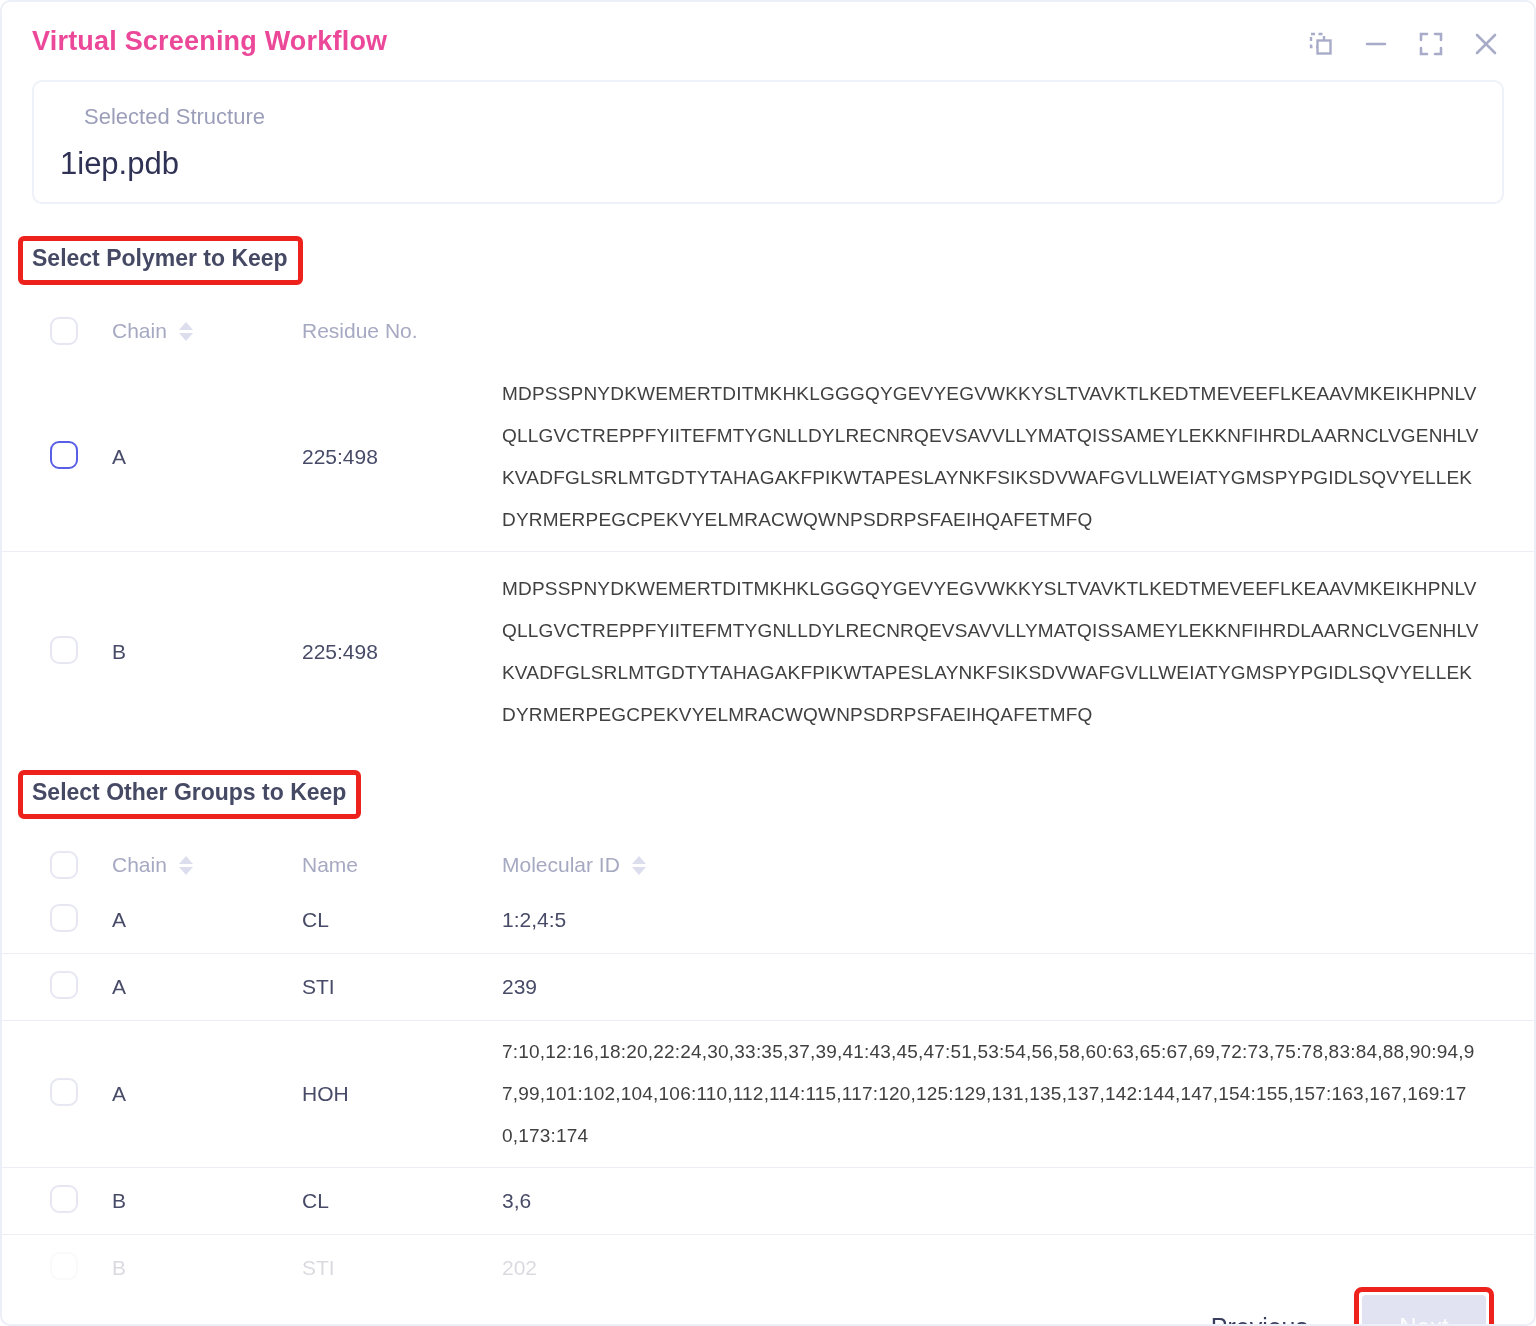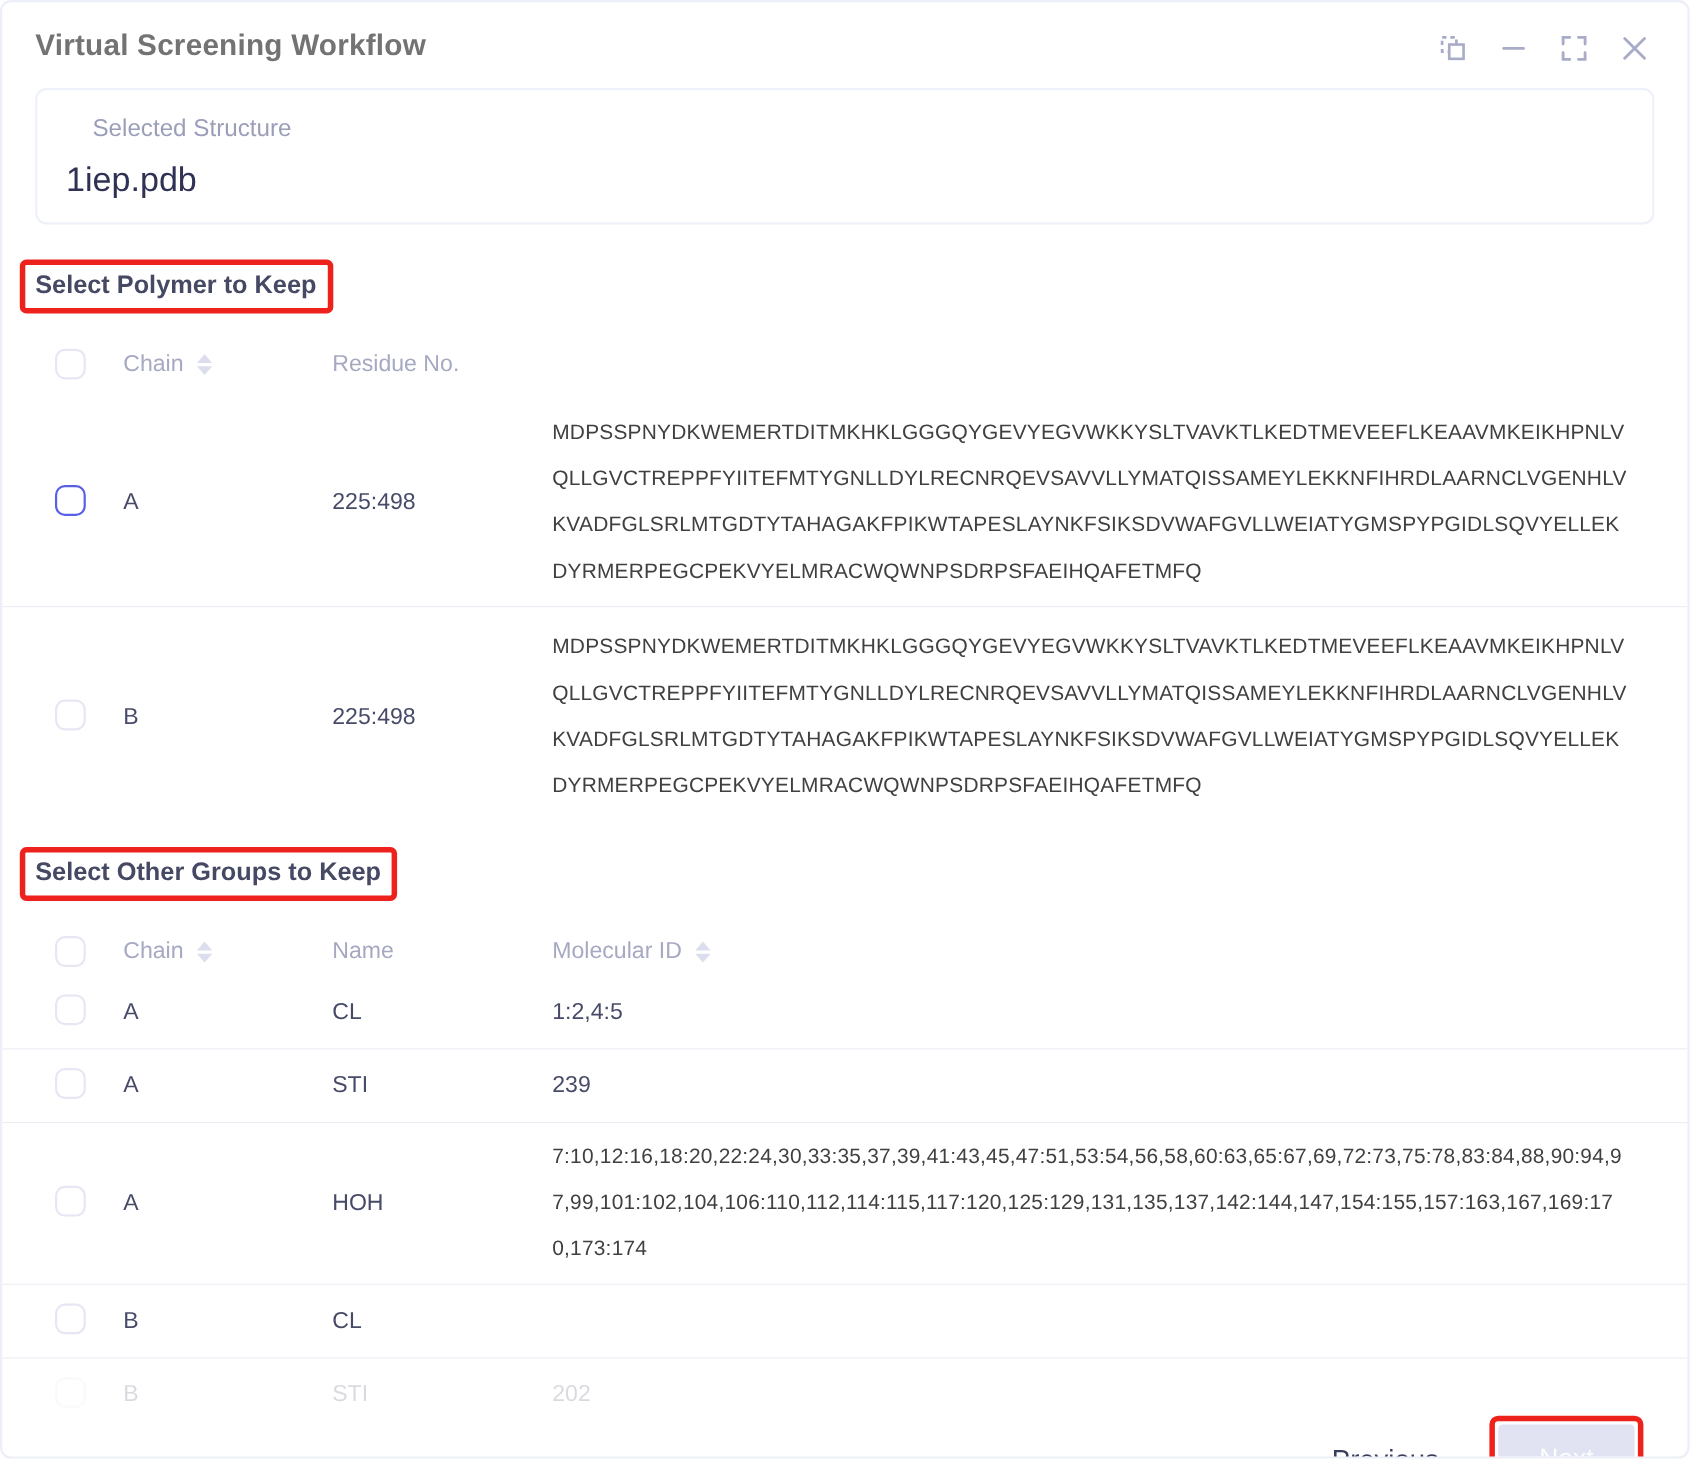--- a/index.html
+++ b/index.html
@@ -1,21 +1,21 @@
 <!DOCTYPE html>
 <html><head>
 <meta charset="utf-8">
 <style>
   * { margin:0; padding:0; box-sizing:border-box; }
   html,body { width:1536px; height:1326px; background:#ffffff; font-family:"Liberation Sans", sans-serif; }
   .dialog { position:absolute; inset:0; background:#fff; border:2px solid #edeff8; border-radius:10px; overflow:hidden; }
 
   
   .titlebar { display:flex; justify-content:space-between; align-items:flex-start; padding:24px 34px 0 30px; }
-  .title { font-size:27px; font-weight:bold; color:#737373; letter-spacing:.2px; }
+  .title { font-size:27px; font-weight:bold; color:#ec4899; letter-spacing:.2px; }
   .win-controls { display:flex; gap:27px; align-items:center; margin-top:4px; }
   .win-controls svg { display:block; cursor:pointer; }
 
   
   .card { margin:22px 30px 0; height:124px; border:2px solid #eef1f9; border-radius:10px; padding:22px 0 0 26px; background:#fff; }
   .card-label { font-size:22px; color:#9b9eb9;margin-left:24px; }
   .card-value { font-size:31px; color:#2f3254; margin-top:16px; }
 
   
   .section { margin:0 30px; }
@@ -173,20 +173,21 @@
     <div><span class="cbx"></span></div>
     <div class="cell">A</div>
     <div class="cell">HOH</div>
     <div class="seq">7:10,12:16,18:20,22:24,30,33:35,37,39,41:43,45,47:51,53:54,56,58,60:63,65:67,69,72:73,75:78,83:84,88,90:94,97,99,101:102,104,106:110,112,114:115,117:120,125:129,131,135,137,142:144,147,154:155,157:163,167,169:170,173:174</div>
   </div>
   <div class="divider"></div>
   <div class="grid-row grow">
     <div><span class="cbx"></span></div>
     <div class="cell">B</div>
     <div class="cell">CL</div>
+    <div class="cell">3,6</div>
   </div>
   <div class="divider"></div>
   <div class="grid-row grow faded">
     <div><span class="cbx"></span></div>
     <div class="cell">B</div>
     <div class="cell">STI</div>
     <div class="cell">202</div>
   </div>
 
   <div class="footer">

